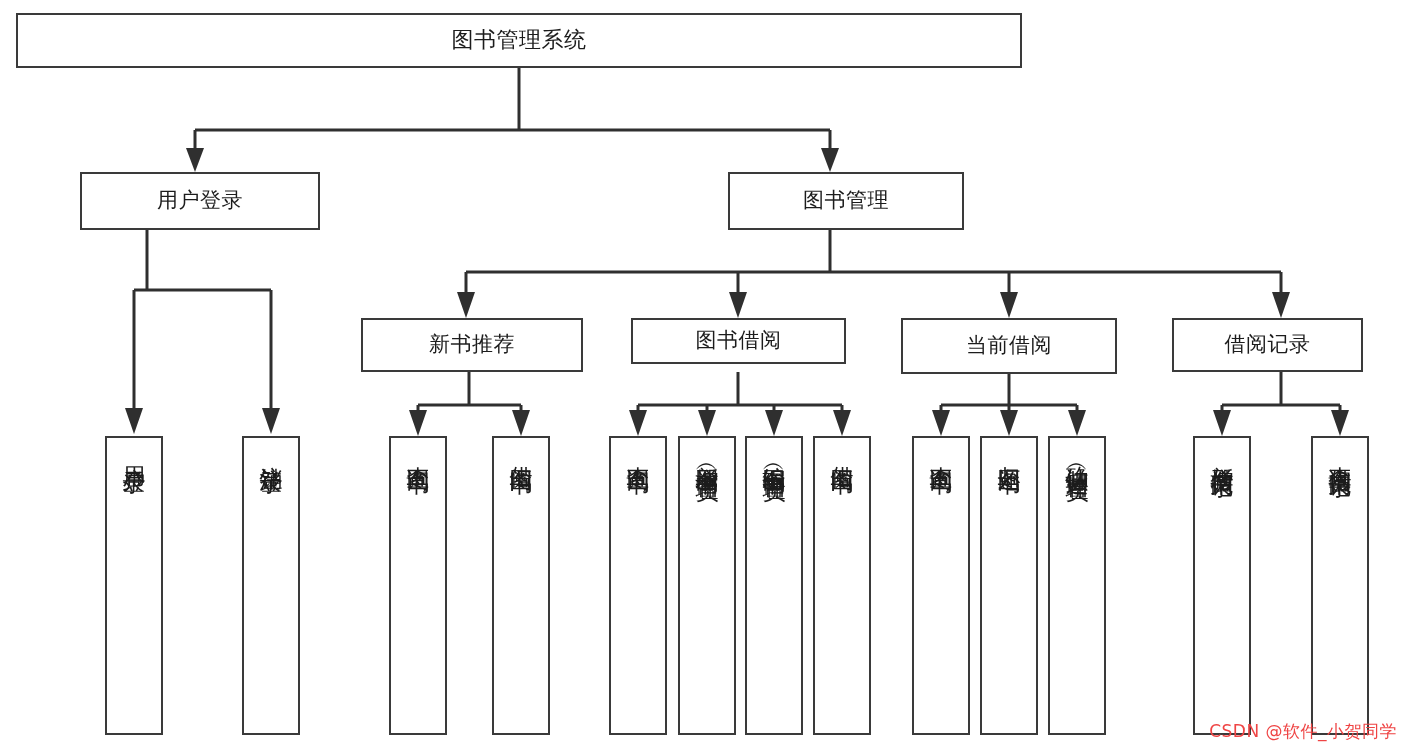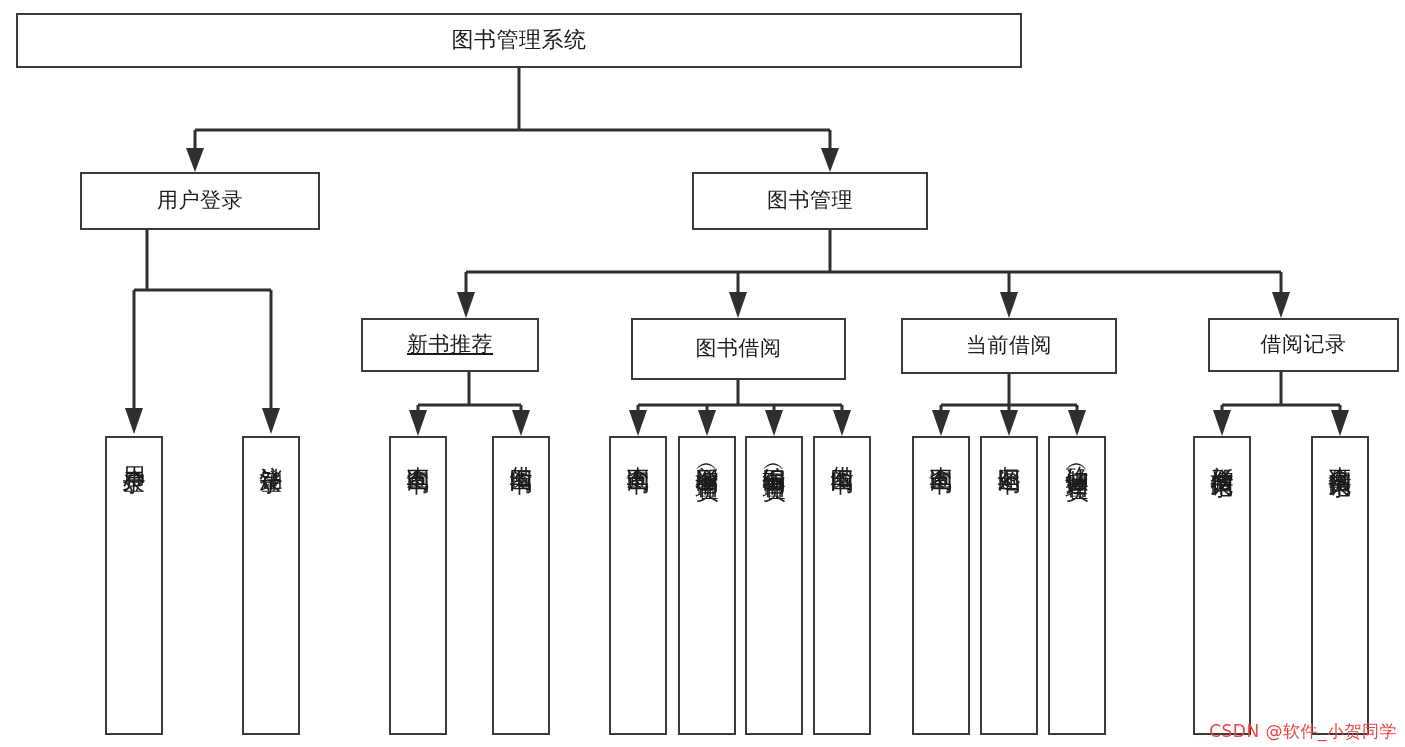--- a/index.html
+++ b/index.html
@@ -150,37 +150,37 @@
   </svg>
 
   <div class="node root" style="left:16px;top:13px;width:1006px;height:55px;">
     <span class="lbl">图书管理系统</span>
   </div>
 
   <div class="node lvl1" style="left:80px;top:172px;width:240px;height:58px;">
     <span class="lbl">用户登录</span>
   </div>
 
-  <div class="node lvl1" style="left:692px;top:172px;width:236px;height:58px;">
+  <div class="node lvl1" style="left:728px;top:172px;width:236px;height:58px;">
     <span class="lbl">图书管理</span>
   </div>
 
-  <div class="node lvl2" style="left:361px;top:318px;width:178px;height:54px;text-decoration:underline;">
+  <div class="node lvl2" style="left:361px;top:318px;width:222px;height:54px;">
     <span class="lbl">新书推荐</span>
   </div>
 
-  <div class="node lvl2" style="left:631px;top:318px;width:215px;height:62px;">
+  <div class="node lvl2" style="left:631px;top:318px;width:215px;height:46px;">
     <span class="lbl">图书借阅</span>
   </div>
 
   <div class="node lvl2" style="left:901px;top:318px;width:216px;height:56px;">
     <span class="lbl">当前借阅</span>
   </div>
 
-  <div class="node lvl2" style="left:1172px;top:318px;width:191px;height:54px;margin-left:36px;">
+  <div class="node lvl2" style="left:1172px;top:318px;width:191px;height:54px;">
     <span class="lbl">借阅记录</span>
   </div>
 
   <div class="node leaf" style="left:105px;top:436px;width:58px;height:299px;">
     <span class="lbl">用户登录</span>
   </div>
 
   <div class="node leaf" style="left:242px;top:436px;width:58px;height:299px;">
     <span class="lbl">注销登录</span>
   </div>

